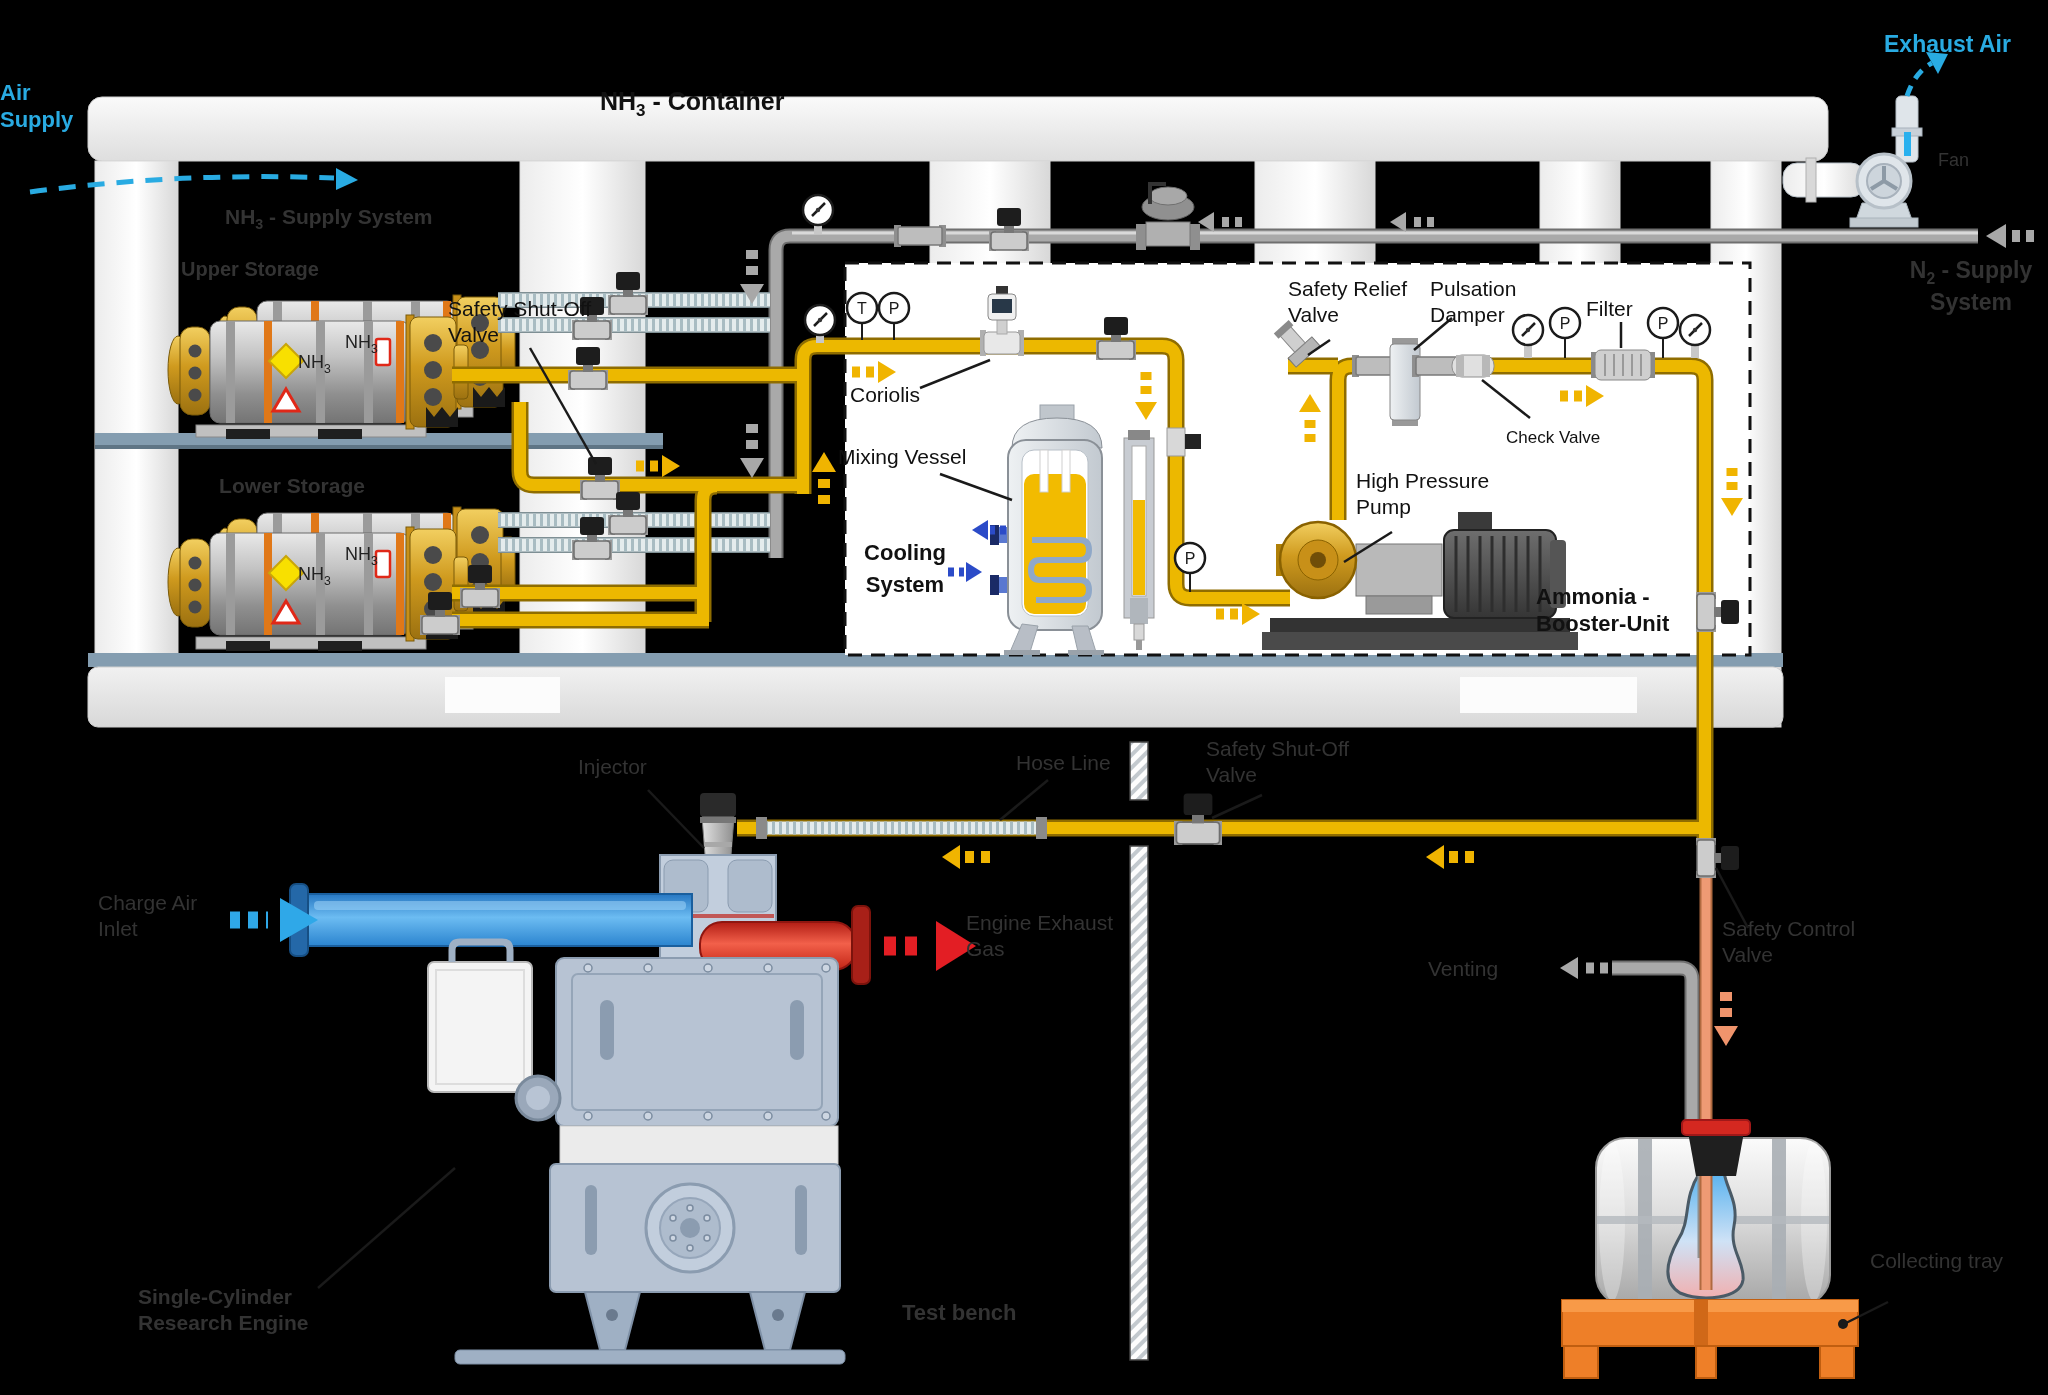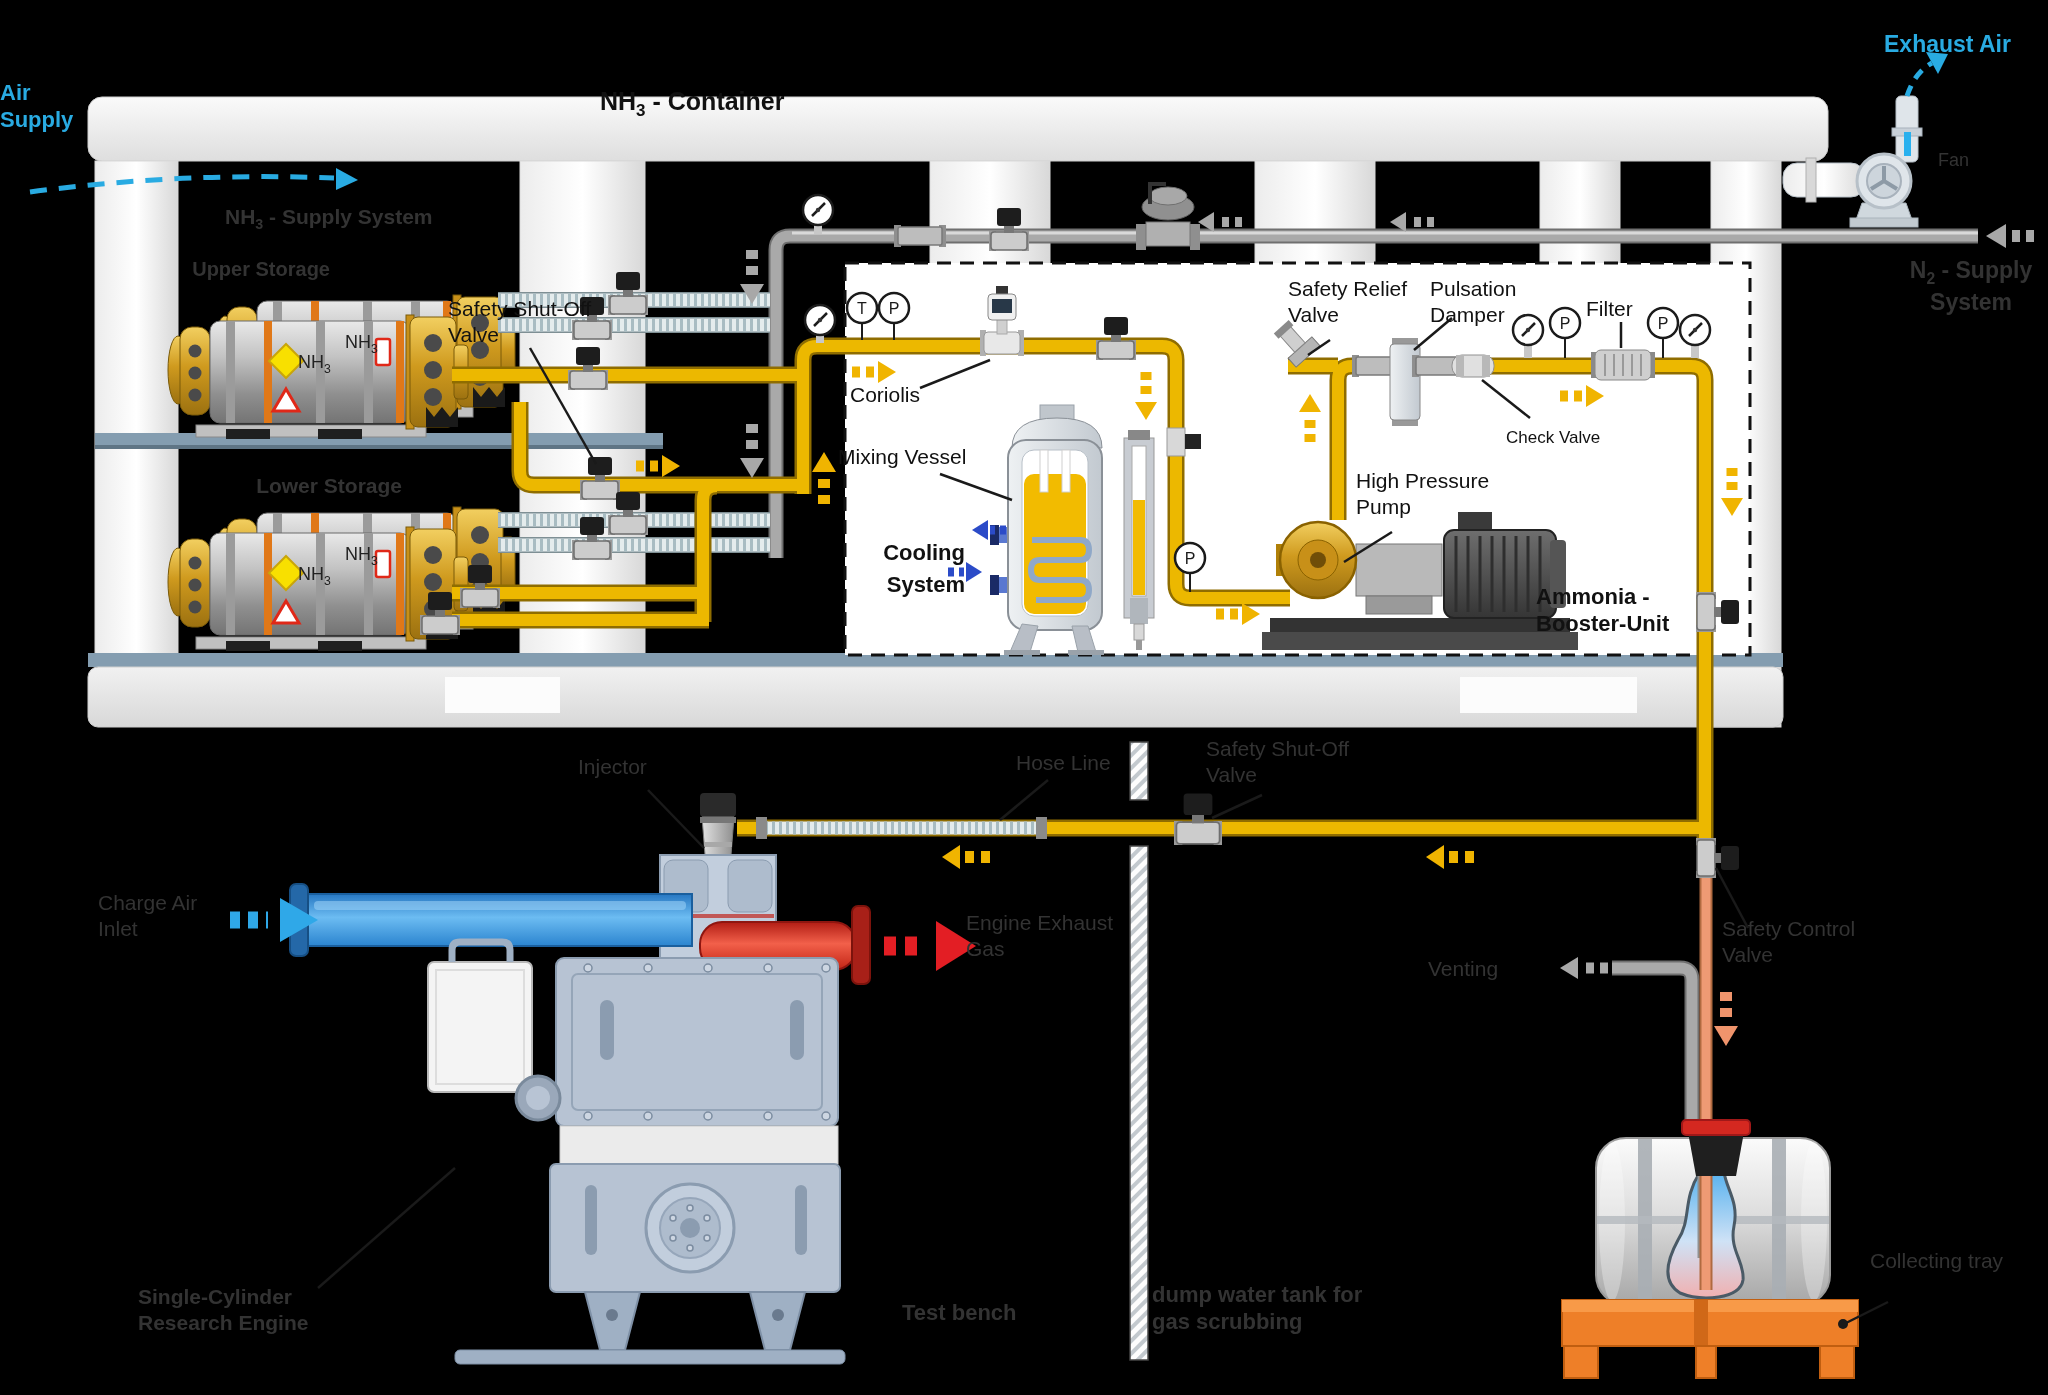--- a/index.html
+++ b/index.html
@@ -2,21 +2,21 @@
 <html><head>
 <meta charset="utf-8">
 <style>
   html,body{margin:0;padding:0;background:#000}
   .stage{position:relative;width:2048px;height:1395px;background:#000;overflow:hidden;font-family:"Liberation Sans",sans-serif}
   .stage svg{position:absolute;left:0;top:0}
   .lbl{position:absolute;font-family:"Liberation Sans",sans-serif;color:#333;line-height:1.22}
   .b{font-weight:bold}
   .dk{color:#111}
   .blue{color:#29ABE2}
-  .left{text-align:right}
+  .left{text-align:center}
   .right{text-align:center}
   sub{font-size:68%}
 </style>
 </head>
 <body>
 
 <div class="stage">
 
 <svg width="2048" height="1395" viewBox="0 0 2048 1395">
 <defs>
@@ -509,16 +509,15 @@
 
 <div class="lbl" style="left:578px;top:754px;width:104px;font-size:21px">Injector</div>
 <div class="lbl" style="left:1016px;top:750px;width:104px;font-size:21px">Hose Line</div>
 <div class="lbl" style="left:1206px;top:736px;width:148px;font-size:21px">Safety Shut-Off Valve</div>
 <div class="lbl" style="left:98px;top:890px;width:128px;font-size:21px">Charge Air Inlet</div>
 <div class="lbl" style="left:966px;top:910px;width:152px;font-size:21px">Engine Exhaust Gas</div>
 <div class="lbl" style="left:1428px;top:956px;width:122px;font-size:21px">Venting</div>
 <div class="lbl" style="left:1722px;top:916px;width:164px;font-size:21px">Safety Control Valve</div>
 <div class="lbl b" style="left:138px;top:1284px;width:218px;font-size:21px">Single-Cylinder Research Engine</div>
 <div class="lbl b" style="left:902px;top:1300px;width:172px;font-size:22px">Test bench</div>
-<div class="lbl b" style="left:1152px;top:1282px;width:220px;font-size:22px">dump water tank for gas scrubbing</div>
 <div class="lbl" style="left:1870px;top:1248px;width:134px;font-size:21px">Collecting tray</div>
 
 </div>
 
 </body></html>

